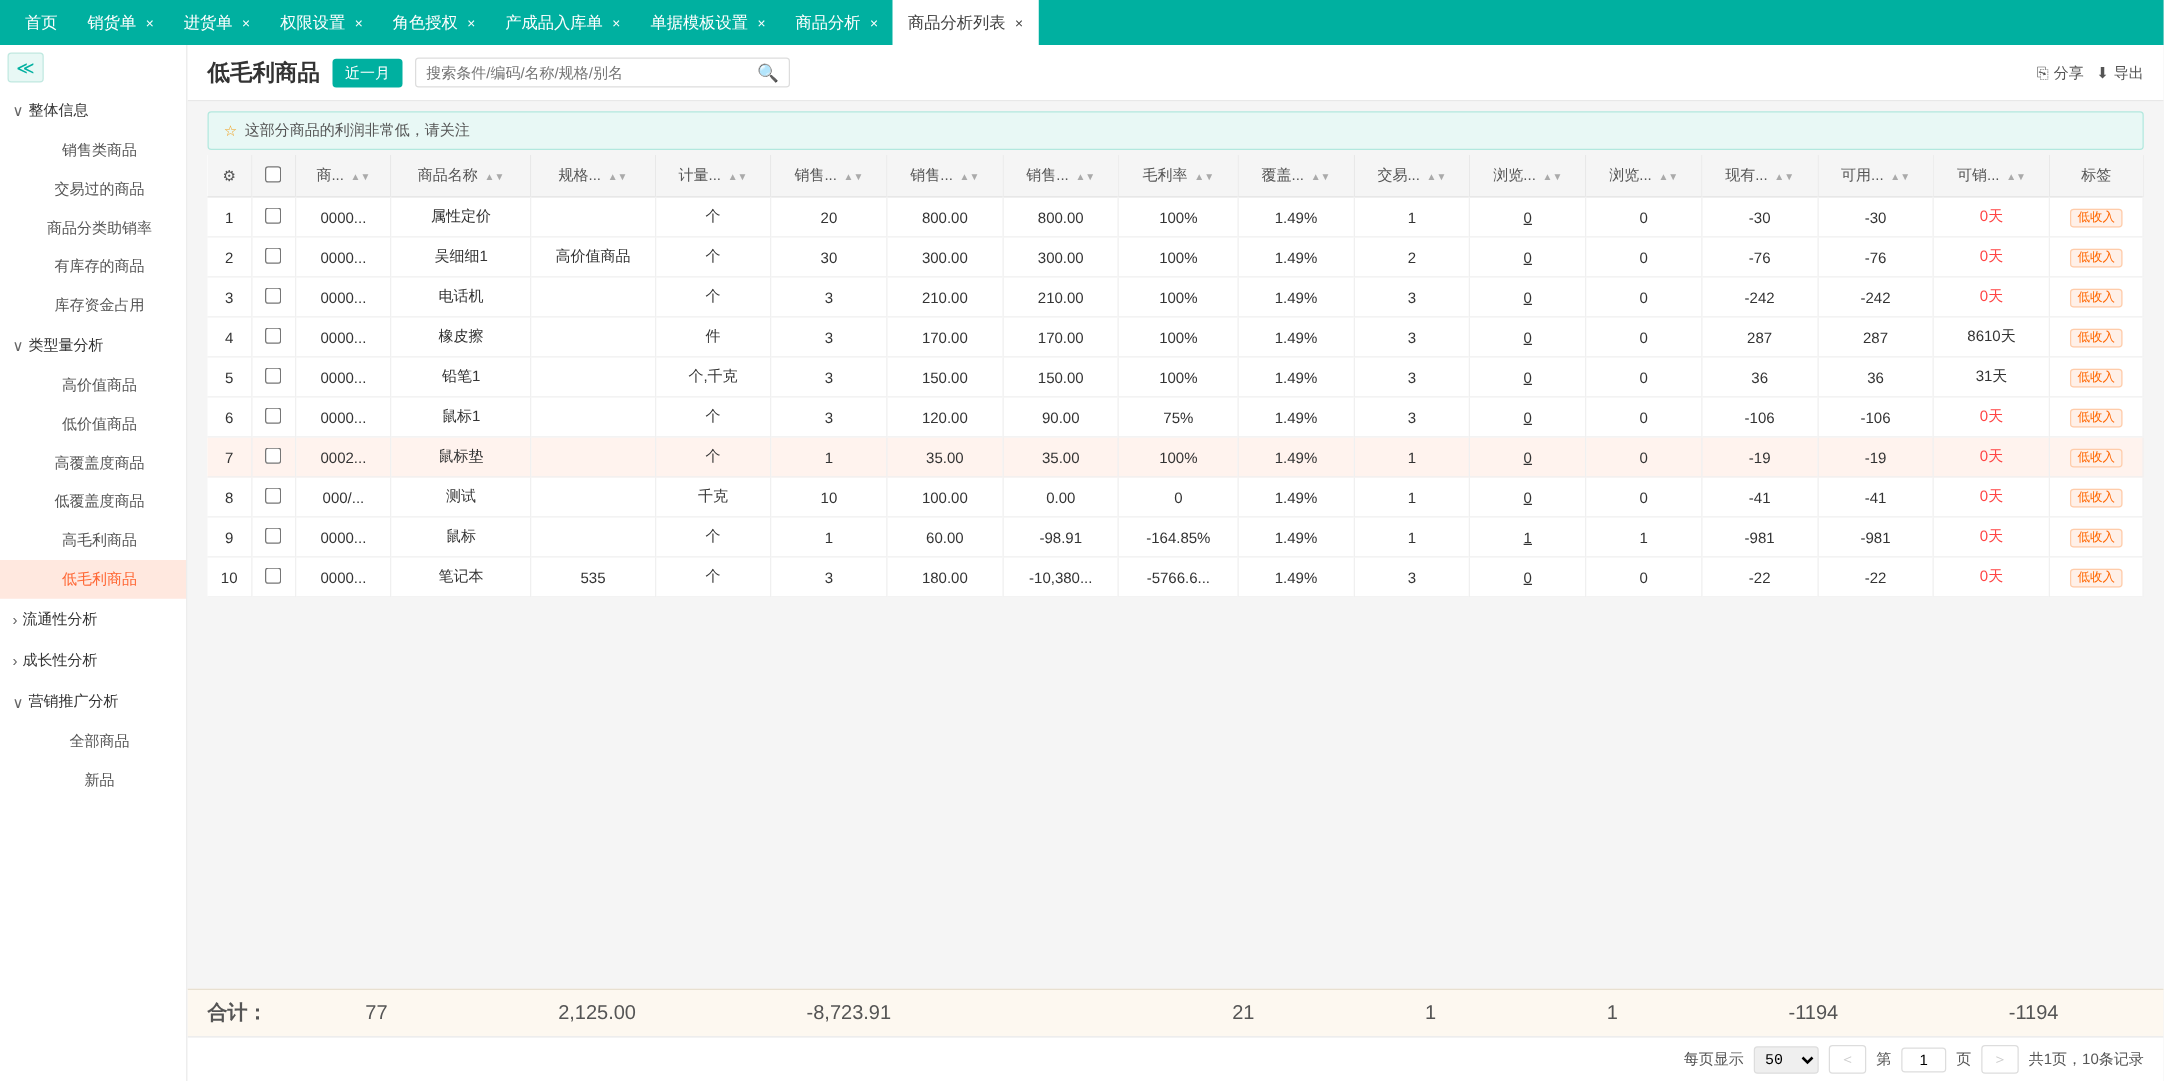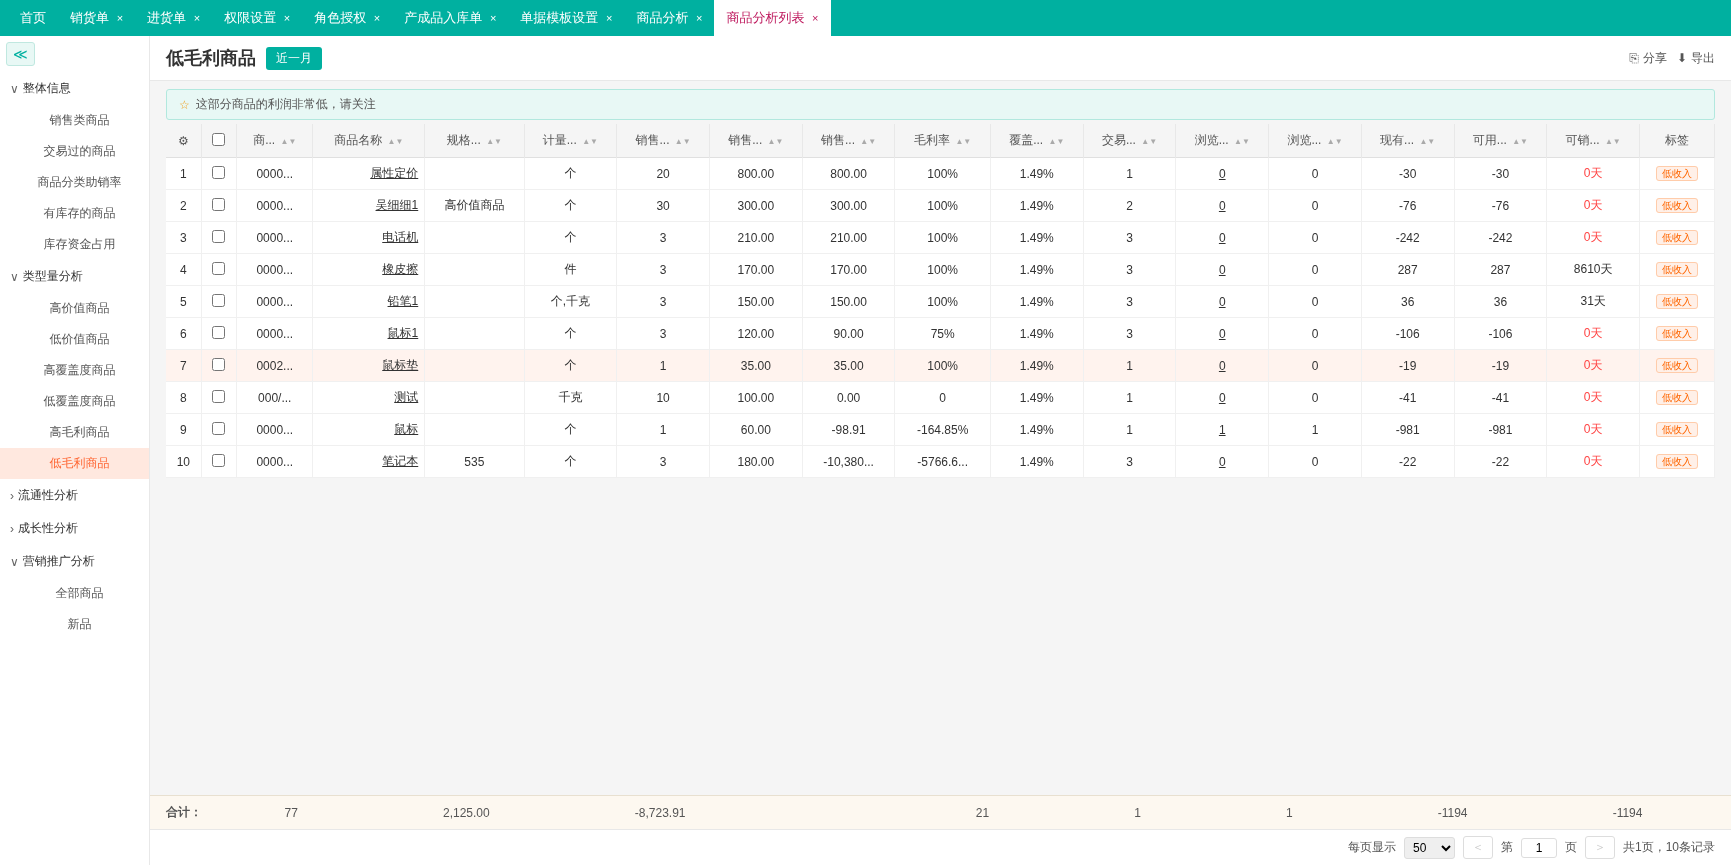--- a/index.html
+++ b/index.html
@@ -14,21 +14,21 @@
     }
     .top-nav .nav-item {
       color: #fff;
       padding: 0 12px;
       height: 36px;
       line-height: 36px;
       cursor: pointer;
       font-size: 13px;
       white-space: nowrap;
     }
-    .top-nav .nav-item.active { background: #fff; color: #be185d; }
+    .top-nav .nav-item.active { background: #fff; color: #404040; }
     .top-nav .nav-item .close-x { margin-left: 4px; font-size: 11px; }
 
     
     .main-layout {
       display: flex;
       height: calc(100vh - 36px);
     }
 
     
     .sidebar {
@@ -169,39 +169,39 @@
     .data-table tbody tr {
       border-bottom: 1px solid #f0f0f0;
     }
     .data-table tbody tr.highlighted { background: #fff3ee; }
     .data-table tbody td {
       padding: 7px 6px;
       text-align: center;
       border-right: 1px solid #f0f0f0;
       white-space: nowrap;
     }
-    .data-table tbody td.name-col { text-align: right; text-decoration: underline; }
+    .data-table tbody td.name-col { text-align: center; }
     .orange-badge {
       background: #fff0e8;
       color: #ff6600;
       border: 1px solid #ffccaa;
       border-radius: 3px;
       padding: 1px 5px;
       font-size: 10px;
     }
     .underlined { text-decoration: underline; color: #333; cursor: pointer; }
 
     
     .table-footer {
       background: #fdf8f0;
       border-top: 1px solid #e8e0d0;
       padding: 8px 16px;
       display: flex;
       align-items: center;
-      font-size: 12px;
+      font-size: 16px;
       color: #555;
     }
     .footer-label { font-weight: bold; margin-right: 10px; }
 
     
     .pagination-bar {
       background: #fff;
       border-top: 1px solid #e8e8e8;
       padding: 6px 16px;
       display: flex;
@@ -209,20 +209,21 @@
       justify-content: flex-end;
       gap: 8px;
       font-size: 12px;
       color: #555;
     }
     .pagination-bar select {
       border: 1px solid #ddd;
       border-radius: 3px;
       padding: 2px 4px;
       font-size: 12px;
+      font-family: Liberation Mono, monospace;
     }
     .page-btn {
       border: 1px solid #ddd;
       background: #fff;
       border-radius: 3px;
       padding: 2px 8px;
       cursor: pointer;
       font-size: 12px;
     }
     .page-btn:disabled { color: #ccc; cursor: default; }
@@ -306,20 +307,24 @@
     </div>
     <div class="sidebar-item">全部商品</div>
     <div class="sidebar-item">新品</div>
   </aside>
 
   <main class="content">
 
     <div class="content-header">
       <h1 class="content-title">低毛利商品</h1>
       <button class="date-btn">近一月</button>
+      <div class="search-box">
+        <input type="text" placeholder="搜索条件/编码/名称/规格/别名" style="">
+        <span class="search-icon">🔍</span>
+      </div>
       <div class="header-actions">
         <div class="action-btn">
           <span>⎘</span>
           <span>分享</span>
         </div>
         <div class="action-btn">
           <span>⬇</span>
           <span>导出</span>
         </div>
       </div>

